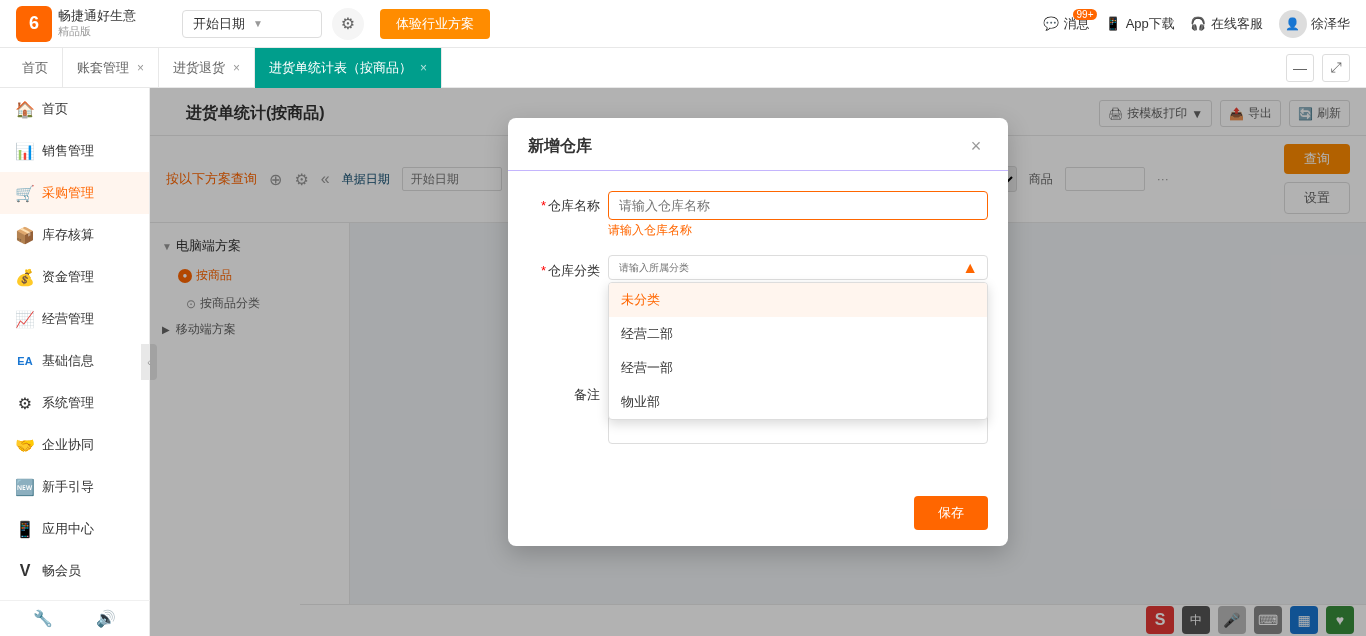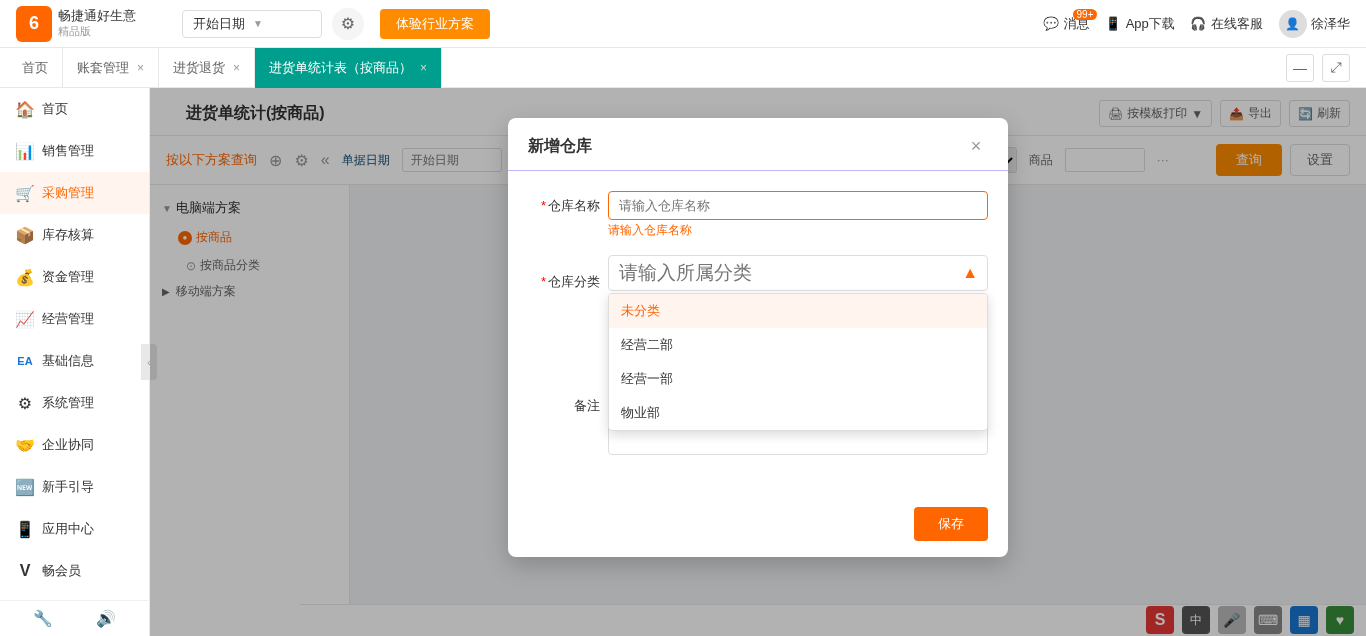--- a/index.html
+++ b/index.html
@@ -728,21 +728,21 @@
         <input type="text" class="filter-input" style="width: 100px;" placeholder="开始日期">
         <span>~</span>
         <input type="text" class="filter-input" style="width: 100px;" placeholder="结束日期">
         <span style="color:#666;">付款状态</span>
         <select class="filter-select"></select>
         <span style="color:#666;">单据状态</span>
         <select class="filter-select"></select>
         <span style="color:#666;">商品</span>
         <input type="text" class="filter-input" style="width: 80px;" placeholder="">
         <span style="cursor:pointer;color:#999;">···</span>
-        <div style="margin-left:auto;display:flex;gap:8px;">
+        <div style="margin-left:auto;display:flex;gap:8px;flex-direction:column;">
           <button class="query-btn">查询</button>
           <button class="set-btn">设置</button>
         </div>
       </div>
 
       <div class="page-content-main">
 
         <div class="left-panel">
           <div class="scheme-header">
             <div class="scheme-header-left">
@@ -792,21 +792,21 @@
             <label class="form-label required">仓库名称</label>
             <div class="form-control-wrapper">
               <input type="text" class="form-input error" placeholder="请输入仓库名称" style="border-color: rgb(255, 102, 0);">
               <div class="form-error">请输入仓库名称</div>
             </div>
           </div>
 
           <div class="form-row" style="position:relative;align-items:flex-end;">
             <label class="form-label required">仓库分类</label>
             <div class="form-control-wrapper" style="position:relative;">
-              <input type="text" class="form-input-with-icon" placeholder="请输入所属分类" style="border: 1px solid rgb(221, 221, 221); border-radius: 4px; padding: 6px 32px 6px 10px; font-size: 19px; width: 100%; outline: none;">
+              <input type="text" class="form-input-with-icon" placeholder="请输入所属分类" style="border: 1px solid rgb(221, 221, 221); border-radius: 4px; padding: 6px 32px 6px 10px; font-size: 10px; width: 100%; outline: none;">
               <span class="form-input-icon" style="color:#f60;">▲</span>
               
               <div class="dropdown-list">
                 <div class="dropdown-item selected">未分类</div>
                 <div class="dropdown-item">经营二部</div>
                 <div class="dropdown-item">经营一部</div>
                 <div class="dropdown-item">物业部</div>
               </div>
             </div>
           </div>

